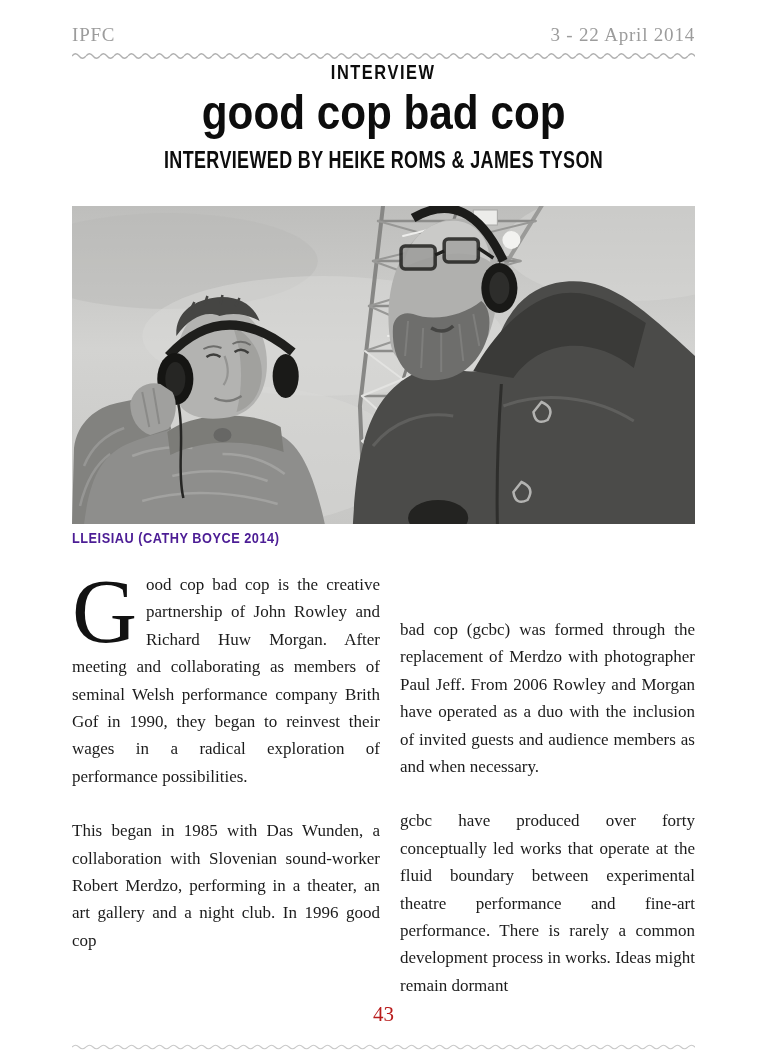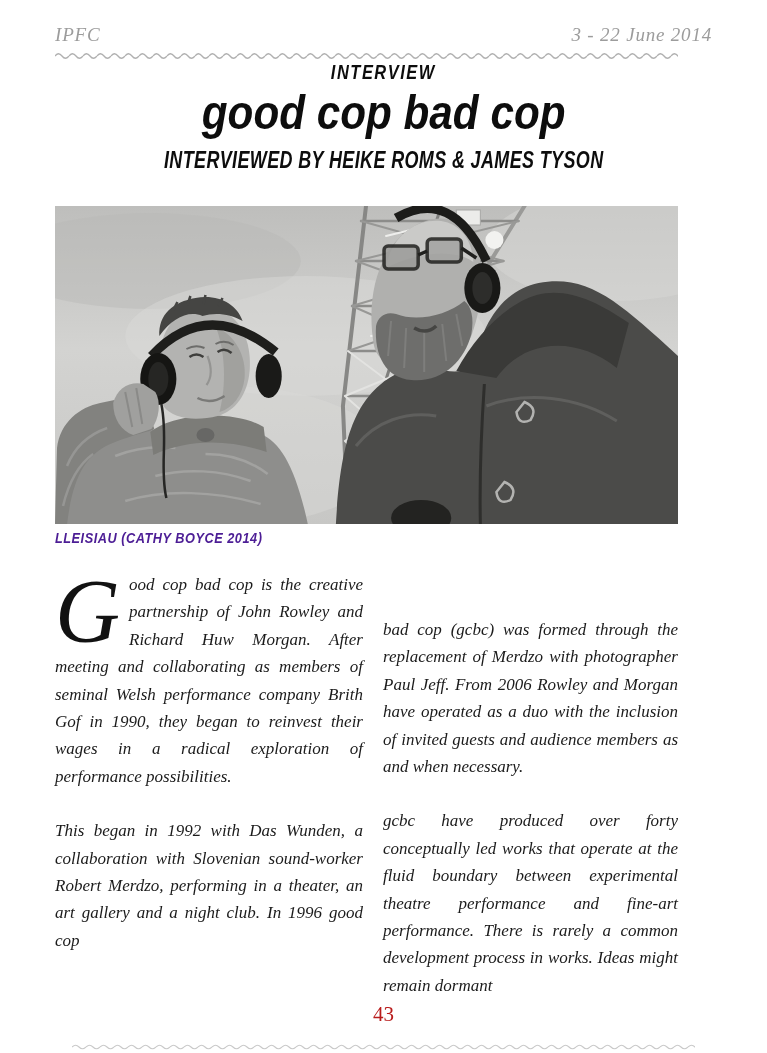--- a/index.html
+++ b/index.html
@@ -1,18 +1,18 @@
 <!DOCTYPE html>
 <html><head>
 <meta charset="utf-8">
 <style>
   html,body{margin:0;padding:0;background:#ffffff;}
   .page{position:relative;width:767px;height:1053px;background:#ffffff;margin:0 auto;
         font-family:"Liberation Serif",serif;overflow:hidden;}
-  .content{padding:0 55px;font-style:italic;}
+  .content{padding:0 72px;}
 
   
   .page-header{display:flex;justify-content:space-between;align-items:baseline;
                padding-top:24px;font-size:19px;color:#9c9c9c;letter-spacing:0.8px;}
   .wave{display:block;}
   .wave-top{margin-top:5px;}
   .wave-bottom{position:absolute;left:72px;bottom:2px;}
 
   
   .title-block{text-align:center;color:#0d0d0d;
@@ -44,21 +44,21 @@
                font-size:21px;color:#b91c1c;}
 </style>
 </head>
 <body>
 
 <div class="page">
 
   <div class="content">
     <header class="page-header">
       <span>IPFC</span>
-      <span>3 - 22 June 2014</span>
+      <span>3 - 22 April 2014</span>
     </header>
     <svg class="wave wave-top" width="623" height="10">
       <defs>
         <pattern id="wave1" width="14" height="10" patternUnits="userSpaceOnUse">
           <path d="M0,5 Q3.5,0.5 7,5 T14,5" fill="none" stroke="#b0b0b0" stroke-width="1.3"></path>
         </pattern>
       </defs>
       <rect width="623" height="10" fill="url(#wave1)"></rect>
     </svg>
   </div>
@@ -157,21 +157,21 @@
       </svg>
       <figcaption class="photo-caption">
         <span class="cond">LLEISIAU (CATHY BOYCE 2014)</span>
       </figcaption>
     </figure>
   </div>
 
   <main class="columns content">
     <div class="col-left">
       <p><span class="dropcap">G</span><span>ood cop bad cop is the creative partnership of John Rowley and Richard Huw Morgan. After meeting and collaborating as members of seminal Welsh performance company Brith Gof in 1990, they began to reinvest their wages in a radical exploration of performance possibilities.</span></p>
-      <p><span>This began in 1992 with Das Wunden, a collaboration with Slovenian sound-worker Robert Merdzo, performing in a theater, an art gallery and a night club. In 1996 good cop</span></p>
+      <p><span>This began in 1985 with Das Wunden, a collaboration with Slovenian sound-worker Robert Merdzo, performing in a theater, an art gallery and a night club. In 1996 good cop</span></p>
     </div>
     <div class="col-right">
       <p><span>bad cop (gcbc) was formed through the replacement of Merdzo with photographer Paul Jeff. From 2006 Rowley and Morgan have operated as a duo with the inclusion of invited guests and audience members as and when necessary.</span></p>
       <p><span>gcbc have produced over forty conceptually led works that operate at the fluid boundary between experimental theatre performance and fine-art performance. There is rarely a common development process in works. Ideas might remain dormant</span></p>
     </div>
   </main>
 
   <footer class="page-footer">
     <span>43</span>
   </footer>

